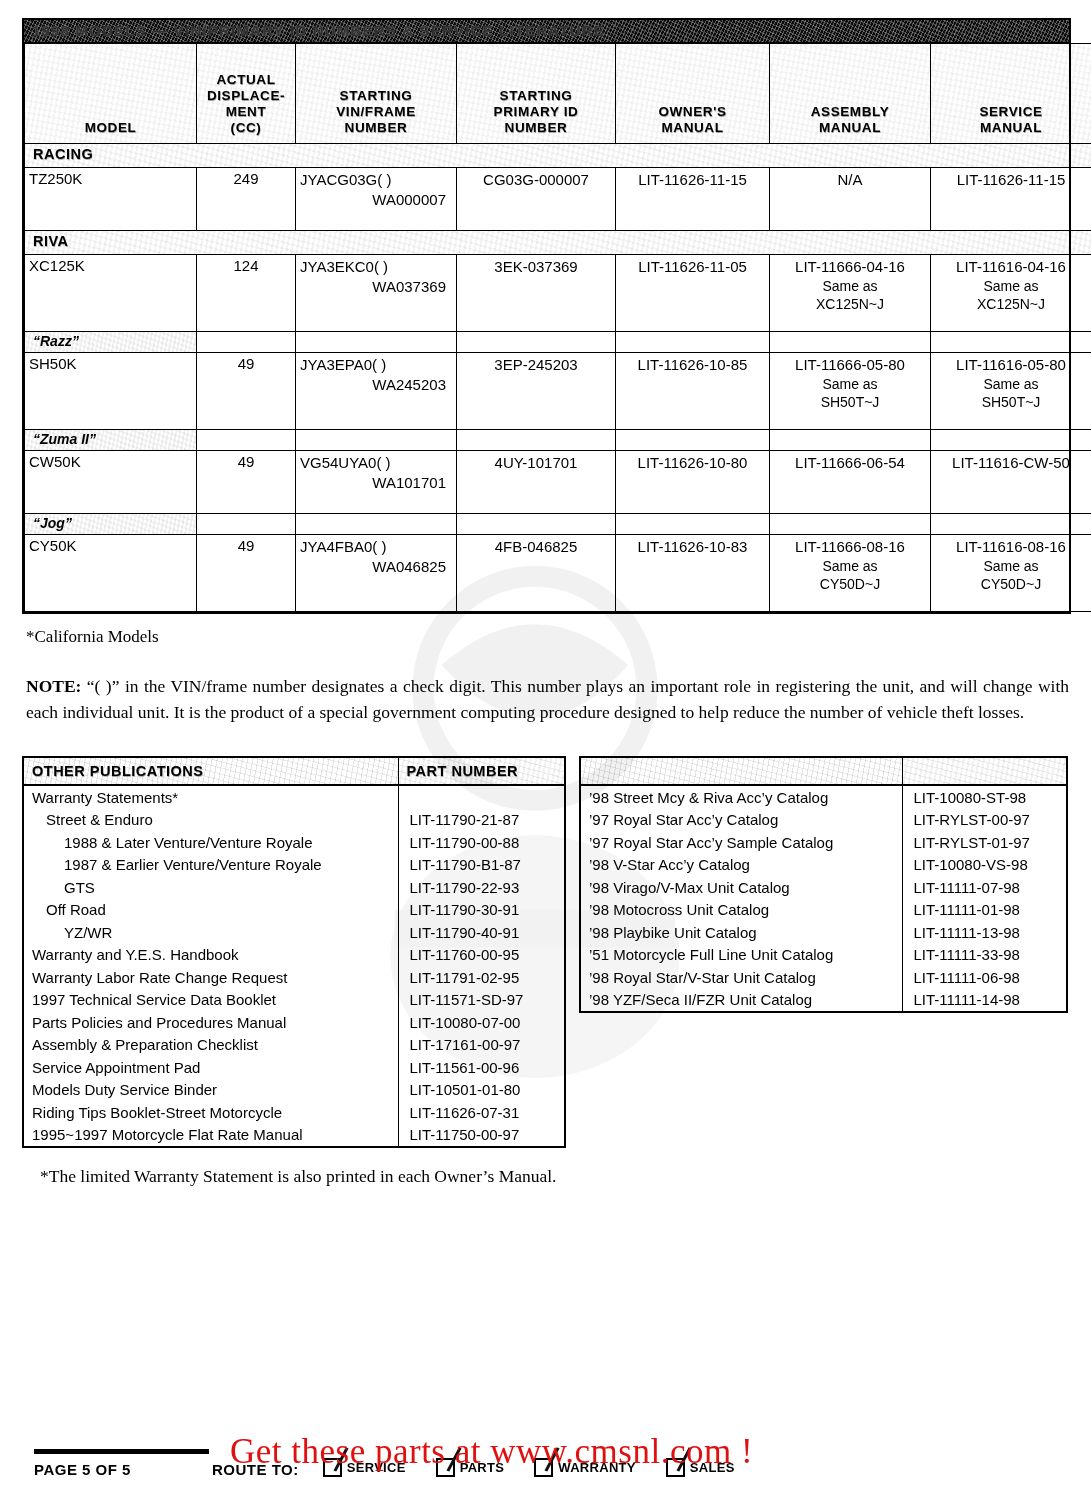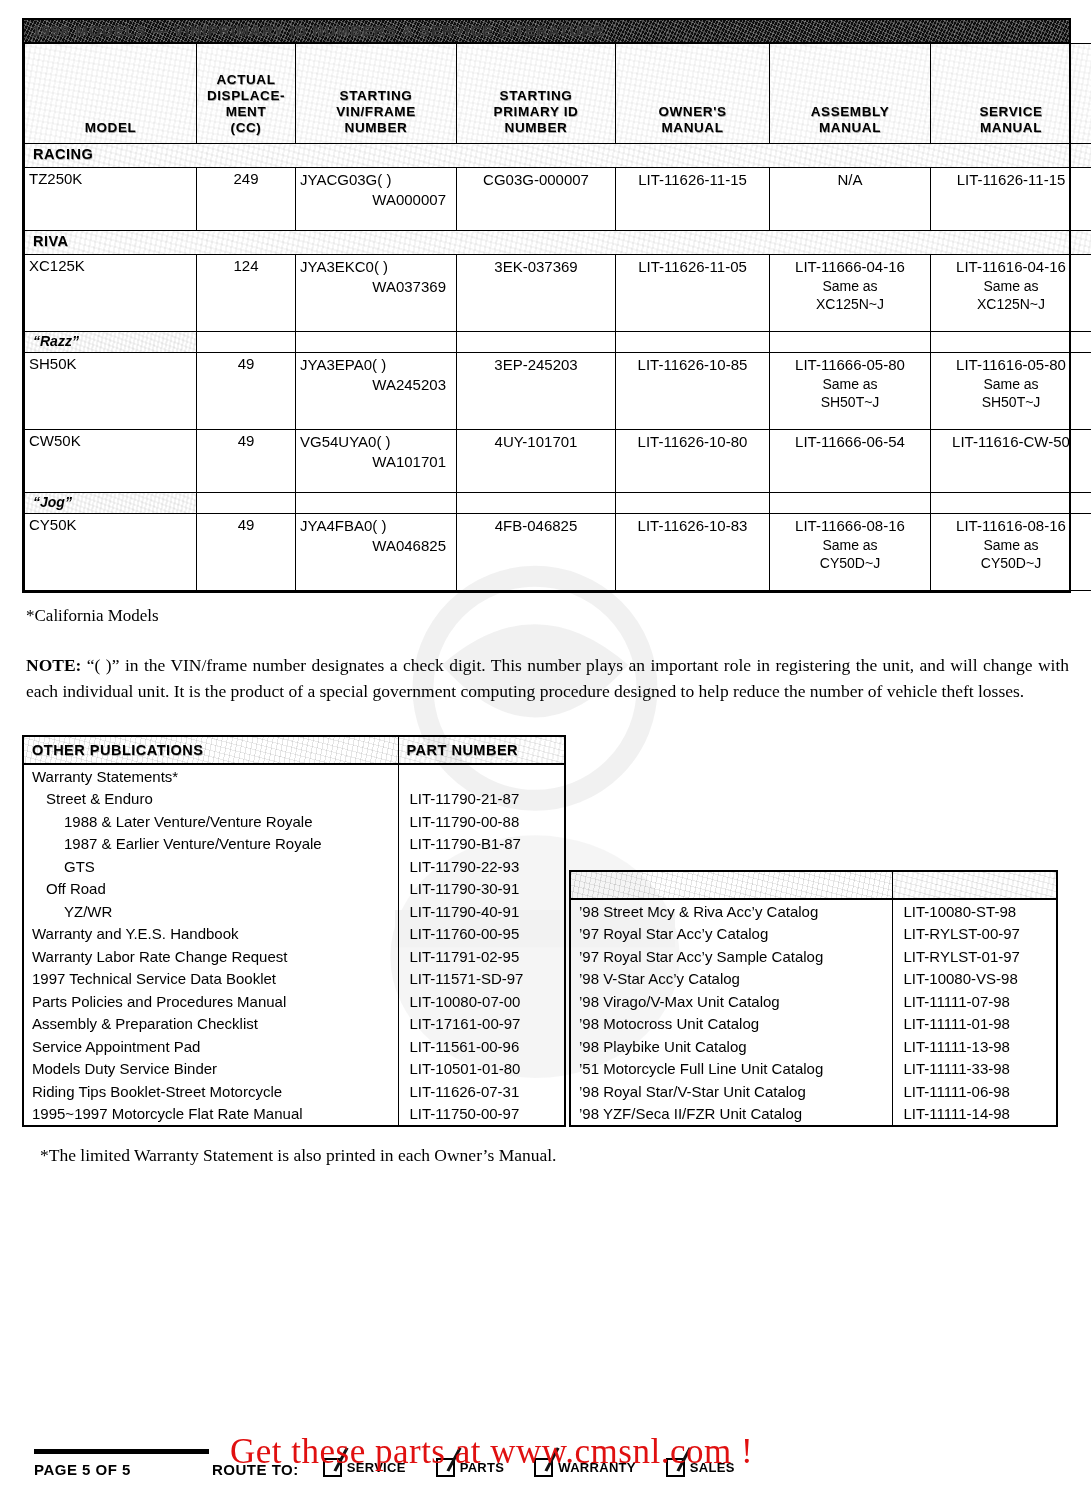--- a/index.html
+++ b/index.html
@@ -139,23 +139,23 @@
     font-size: 17.5px;
     line-height: 1.48;
     text-align: justify;
     max-width: 1045px;
   }
   .note-block b { font-weight: bold; }
 
   
   .pub-area {
     display: flex;
-    gap: 3px;
+    gap: 13px;
     margin-top: 30px;
-    align-items: flex-end;
+    align-items: flex-start;
   }
   .pub-table {
     border: 2.5px solid #000;
     border-collapse: collapse;
     font-size: 14.5px;
     table-layout: fixed;
   }
   .pub-left  { width: 542px; }
   .pub-right { width: 487px; }
   .pub-table th {
@@ -344,20 +344,29 @@
               <td class="blank">&nbsp;</td>
             </tr>
             <tr class="datarow tall">
               <td class="model">SH50K</td>
               <td class="cc">49</td>
               <td class="vin">JYA3EPA0(  )<span class="l2">WA245203</span></td>
               <td class="ctr">3EP-245203</td>
               <td class="ctr">LIT-11626-10-85</td>
               <td class="ctr">LIT-11666-05-80<span class="sub">Same as</span><span class="sub">SH50T~J</span></td>
               <td class="ctr">LIT-11616-05-80<span class="sub">Same as</span><span class="sub">SH50T~J</span></td>
+            </tr>
+            <tr class="nickname-row">
+              <td class="nick">“Zuma II”</td>
+              <td class="blank">&nbsp;</td>
+              <td class="blank">&nbsp;</td>
+              <td class="blank">&nbsp;</td>
+              <td class="blank">&nbsp;</td>
+              <td class="blank">&nbsp;</td>
+              <td class="blank">&nbsp;</td>
             </tr>
             <tr class="datarow">
               <td class="model">CW50K</td>
               <td class="cc">49</td>
               <td class="vin">VG54UYA0(  )<span class="l2">WA101701</span></td>
               <td class="ctr">4UY-101701</td>
               <td class="ctr">LIT-11626-10-80</td>
               <td class="ctr">LIT-11666-06-54</td>
               <td class="ctr">LIT-11616-CW-50</td>
             </tr>

